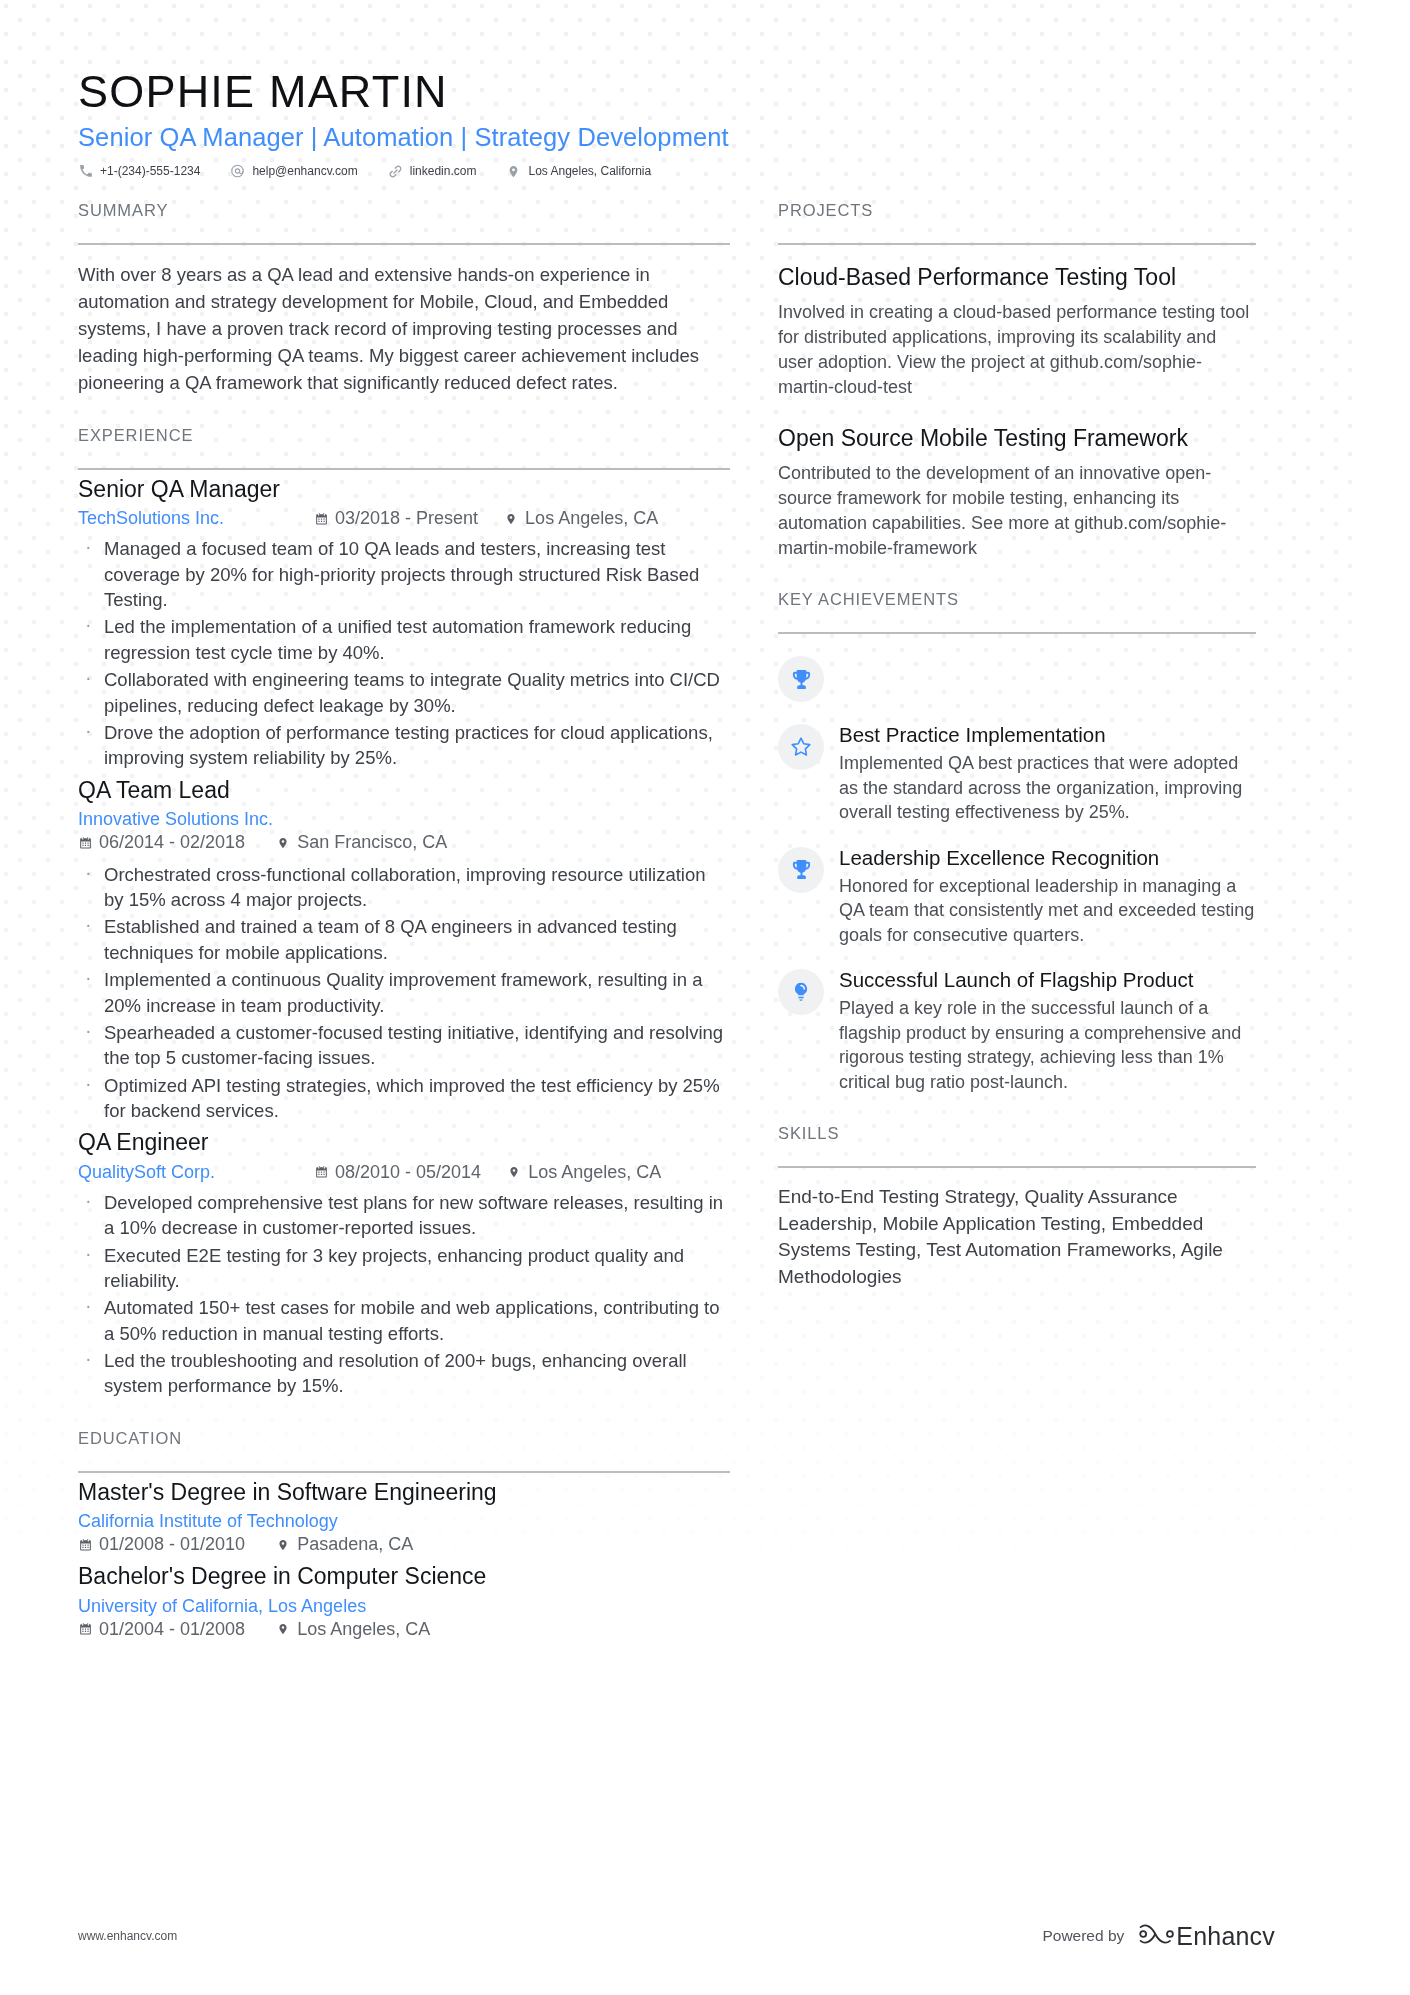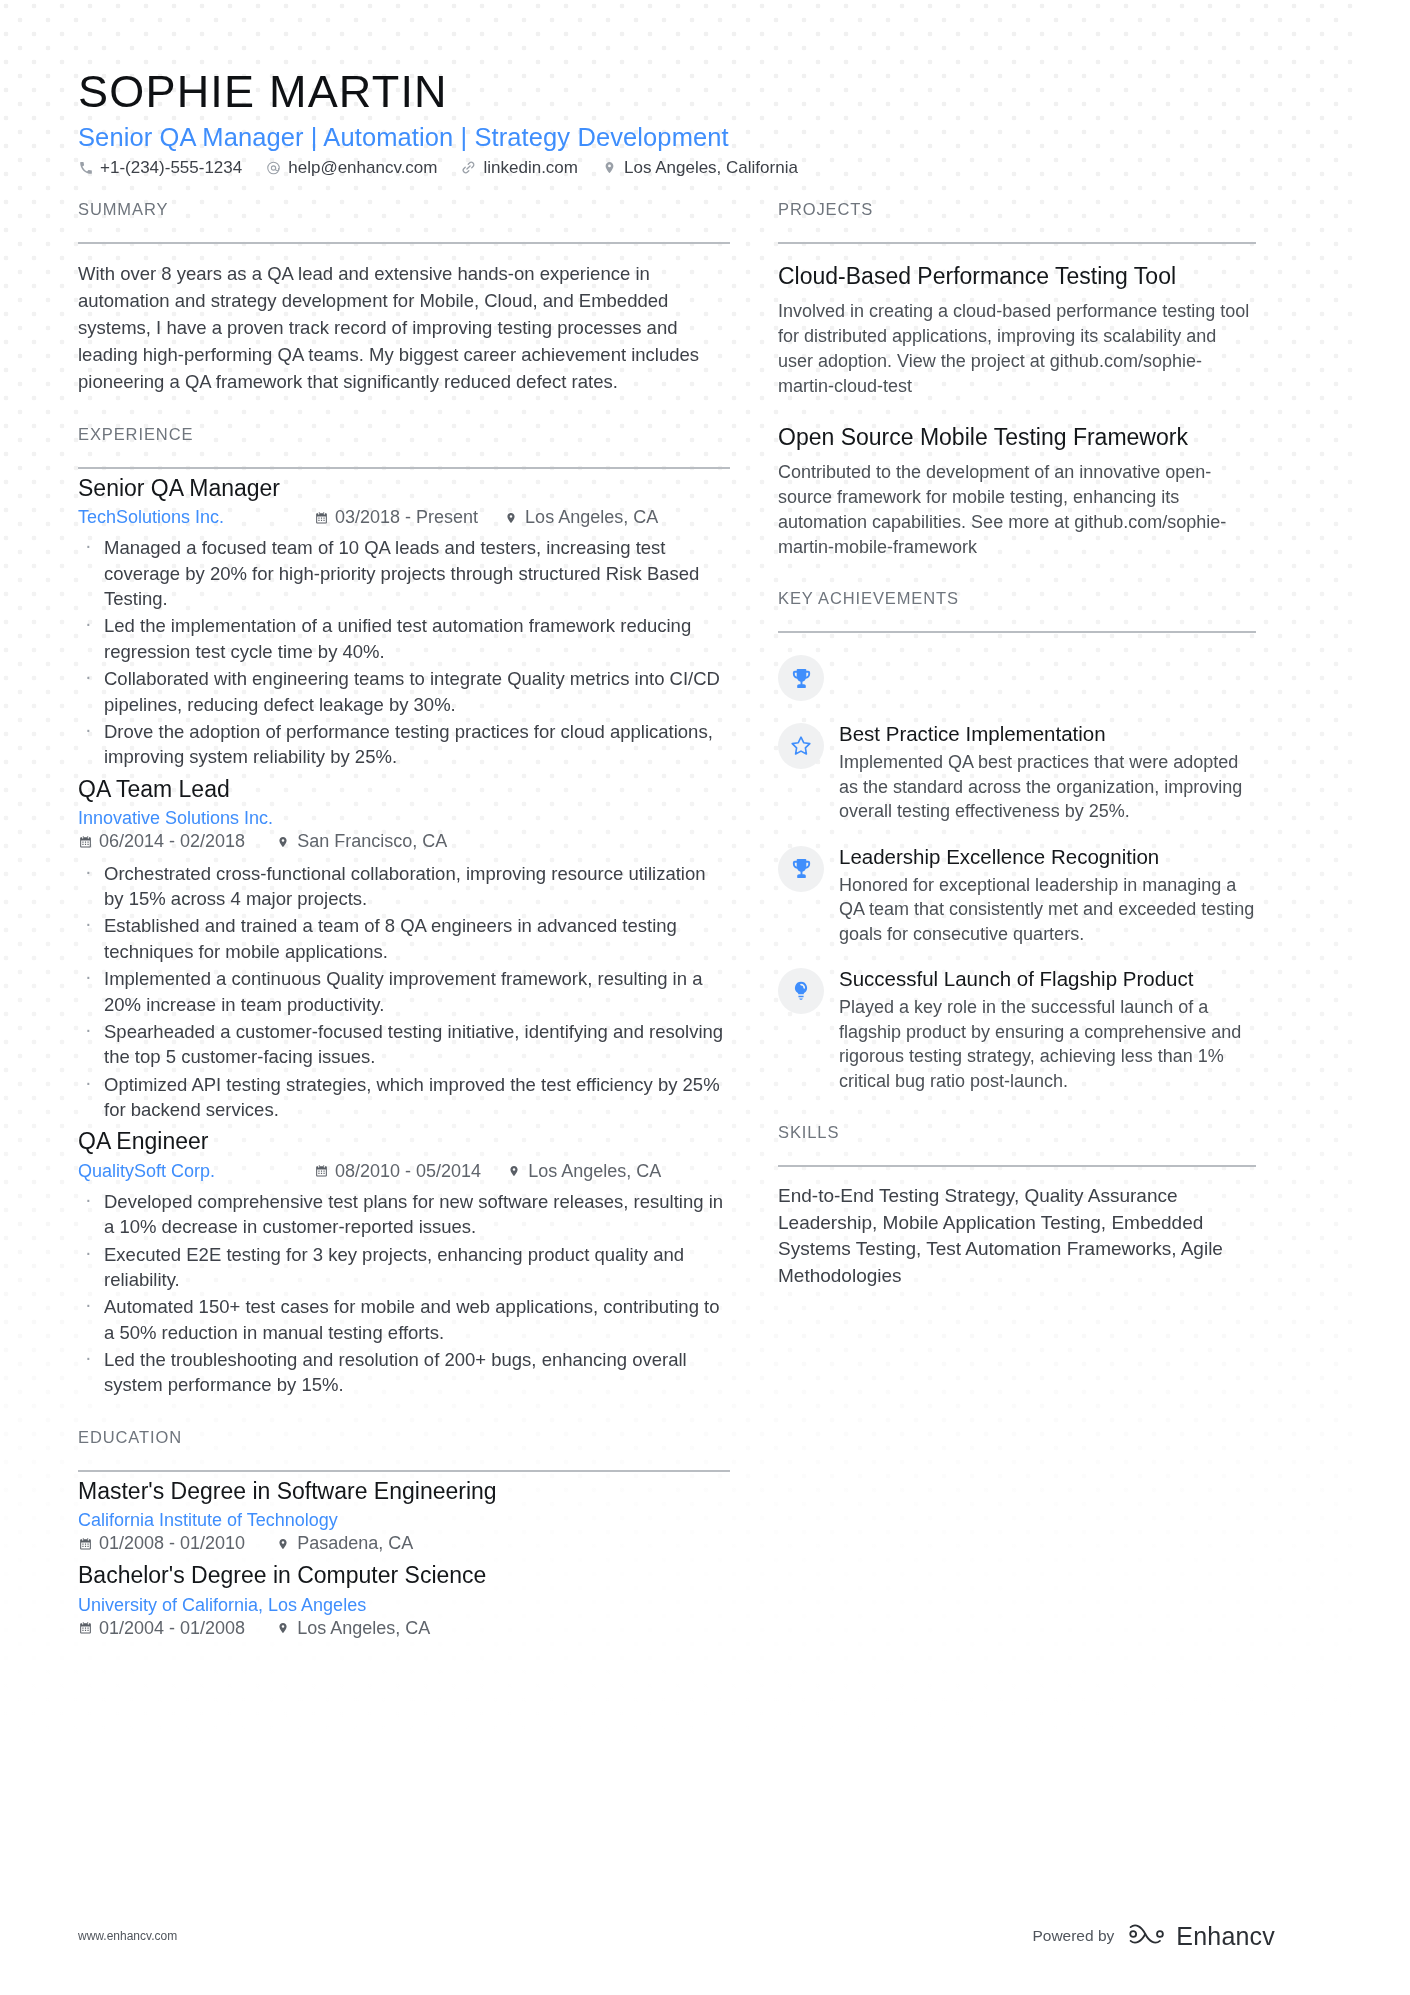--- a/index.html
+++ b/index.html
@@ -46,25 +46,25 @@
   }
   .headline {
     margin-top: 7px;
     font-size: 25.5px;
     color: #3f8efc;
     font-weight: 400;
     letter-spacing: .1px;
   }
 
   .contact {
-    margin-top: 6px;
+    margin-top: 12px;
     display: flex;
     align-items: center;
-    gap: 24px;
-    font-size: 17px;
+    gap: 30px;
+    font-size: 12px;
     color: #3d4148;
   }
   .contact .item { display: flex; align-items: center; gap: 7px; white-space: nowrap; }
   .contact .ic { display: inline-flex; width: 15px; height: 15px; align-items: center; justify-content: center; color: #9aa0a8; flex: none;}
   .contact .ic svg { display: block; }
 
   
   .cols {
     display: flex;
     padding: 0 78px;
@@ -194,21 +194,21 @@
     height: 118px;
     padding: 0 78px;
     display: flex;
     align-items: center;
     justify-content: space-between;
     z-index: 3;
   }
   .footer-url { font-size: 12px; color: #50555c; }
   .powered { display: flex; align-items: center; gap: 14px; }
   .powered-label { font-size: 15.5px; color: #50555c; }
-  .brand { display: flex; align-items: center; gap: 10px; }
+  .brand { display: flex; align-items: center; }
   .brand-name { font-size: 25px; color: #2b2f34; letter-spacing: .2px; }
 </style>
 </head>
 <body>
 
 <div class="page">
   <div class="content">
 
     <div class="header">
       <div class="name">SOPHIE MARTIN</div>

